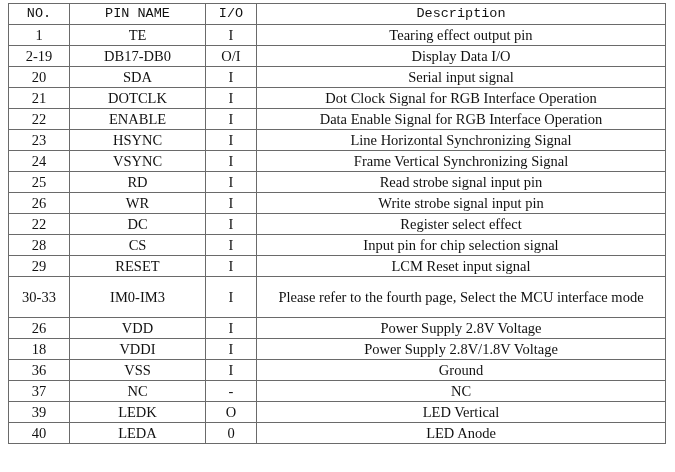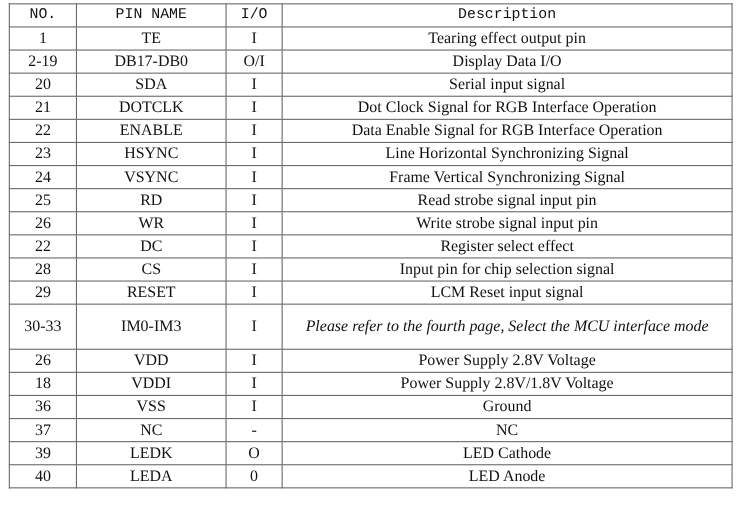--- a/index.html
+++ b/index.html
@@ -23,21 +23,21 @@
     font-weight: normal;
     overflow: hidden;
     white-space: nowrap;
   }
   table.pins th {
     font-family: "Liberation Mono", "DejaVu Sans Mono", monospace;
     font-size: 13.5px;
   }
   td.no { font-family: "Liberation Mono", "DejaVu Sans Mono", monospace; font-size: 14px; }
   td.pname { font-weight: bold; }
-  td.desc.wrap { white-space: normal; line-height: 18px; height: 40px; font-style: italic; }
+  td.desc.wrap { white-space: normal; line-height: 18px; height: 40px; }
   col.c-no { width: 61px; }
   col.c-name { width: 136px; }
   col.c-io { width: 51px; }
   col.c-desc { width: 409px; }
 </style>
 </head>
 <body>
 
 <table class="pins">
   <colgroup>
@@ -154,21 +154,21 @@
       <tr>
         <td class="no">37</td>
         <td class="pname">NC</td>
         <td class="io">-</td>
         <td class="desc">NC</td>
       </tr>
       <tr>
         <td class="no">39</td>
         <td class="pname">LEDK</td>
         <td class="io">O</td>
-        <td class="desc">LED Cathode</td>
+        <td class="desc">LED Vertical</td>
       </tr>
       <tr>
         <td class="no">40</td>
         <td class="pname">LEDA</td>
         <td class="io">0</td>
         <td class="desc">LED Anode</td>
       </tr>
     </tbody>
 </table>
 

